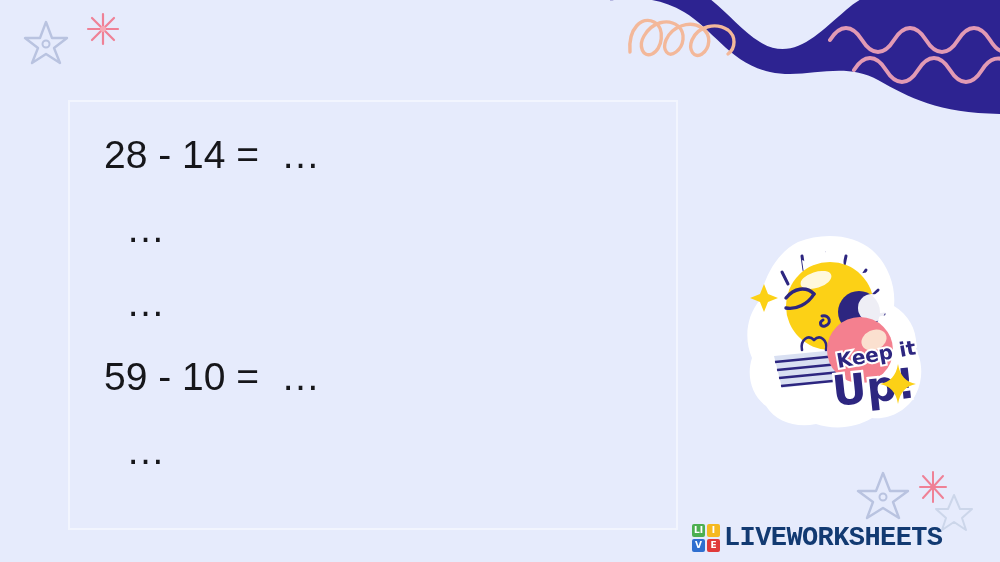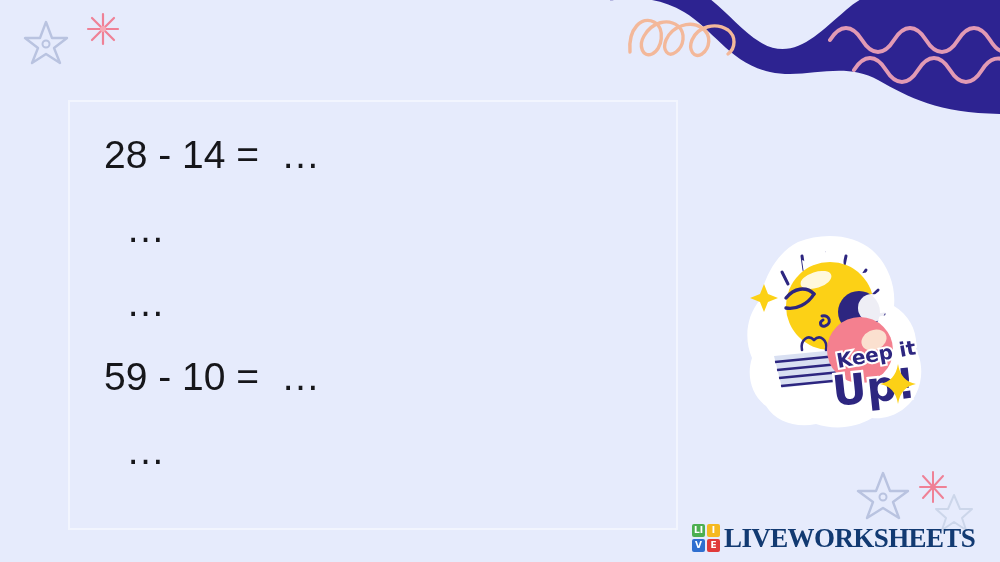--- a/index.html
+++ b/index.html
@@ -107,21 +107,21 @@
     height: 13px;
     border-radius: 2px;
     color: #ffffff;
     font-family: "DejaVu Sans", sans-serif;
     font-weight: bold;
     font-size: 9px;
     line-height: 13px;
     text-align: center;
   }
   #logo-text {
-    font-family: Liberation Serif, serif;
+    font-family: Liberation Mono, monospace;
     font-weight: bold;
     font-size: 27px;
     letter-spacing: -0.6px;
     color: #123a72;
   }
 </style>
 </head>
 <body>
 
 <div id="stage">

